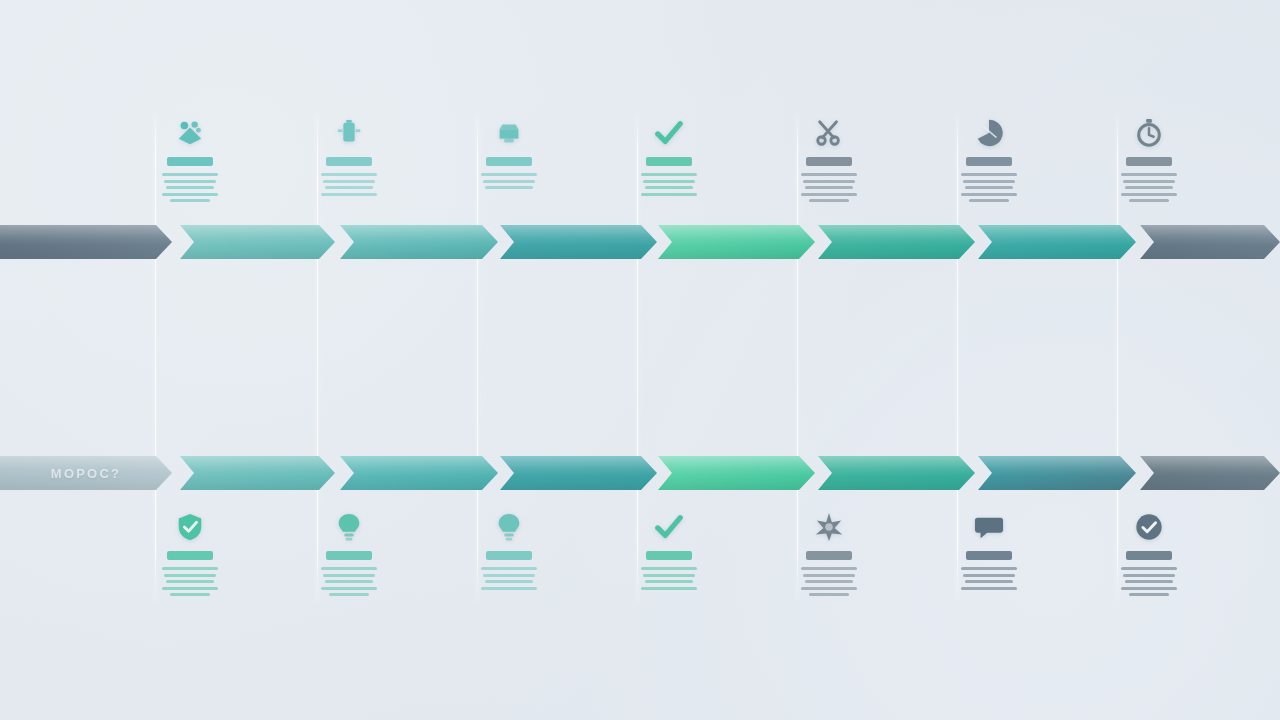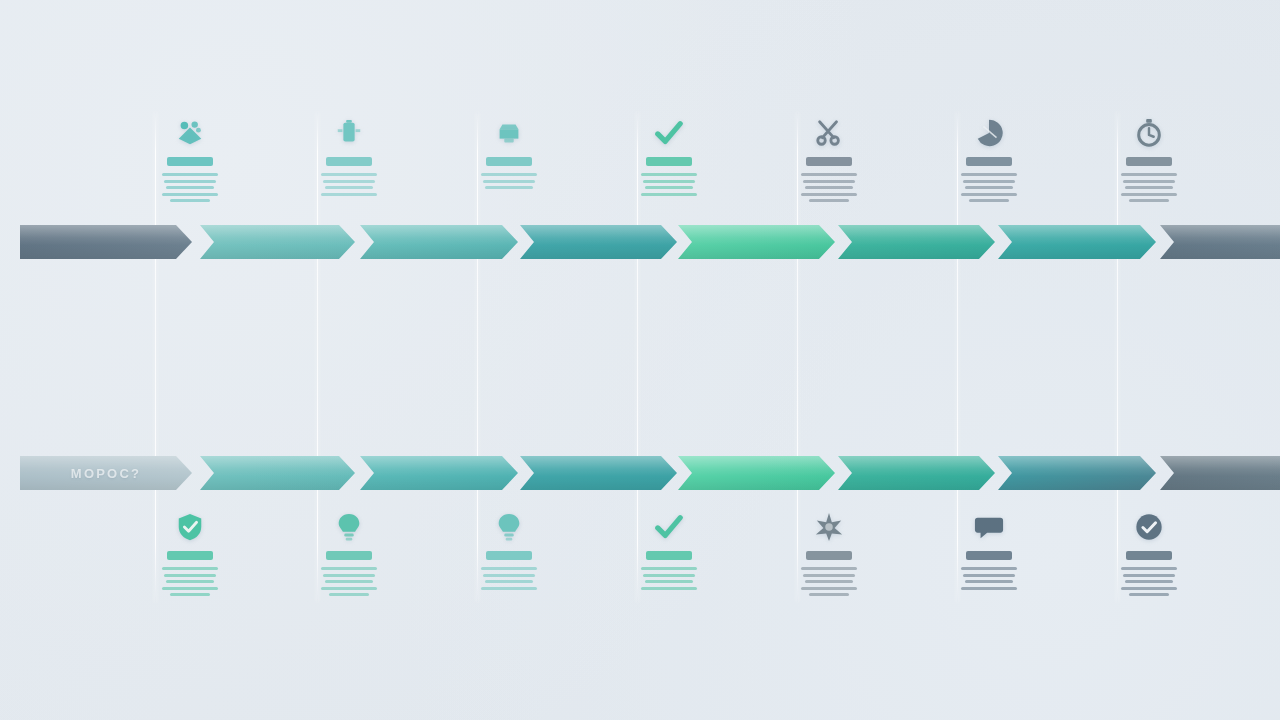--- a/index.html
+++ b/index.html
@@ -49,21 +49,20 @@
   }
   #row-top    { top: 225px; }
   #row-bottom { top: 456px; }
 
   .chev {
     position: absolute;
     top: 0;
     height: 34px;
     clip-path: polygon(0 0, calc(100% - 16px) 0, 100% 50%, calc(100% - 16px) 100%, 0 100%);
     filter: drop-shadow(0 4px 6px rgba(120,145,165,0.28));
-    margin-left: 20px;
   }
   .chev.notched {
     clip-path: polygon(0 0, calc(100% - 16px) 0, 100% 50%, calc(100% - 16px) 100%,
                        0 100%, 14px 50%);
   }
   .chev .sheen {
     position: absolute;
     inset: 0;
     background: linear-gradient(to bottom,
       rgba(255,255,255,0.38) 0%,

